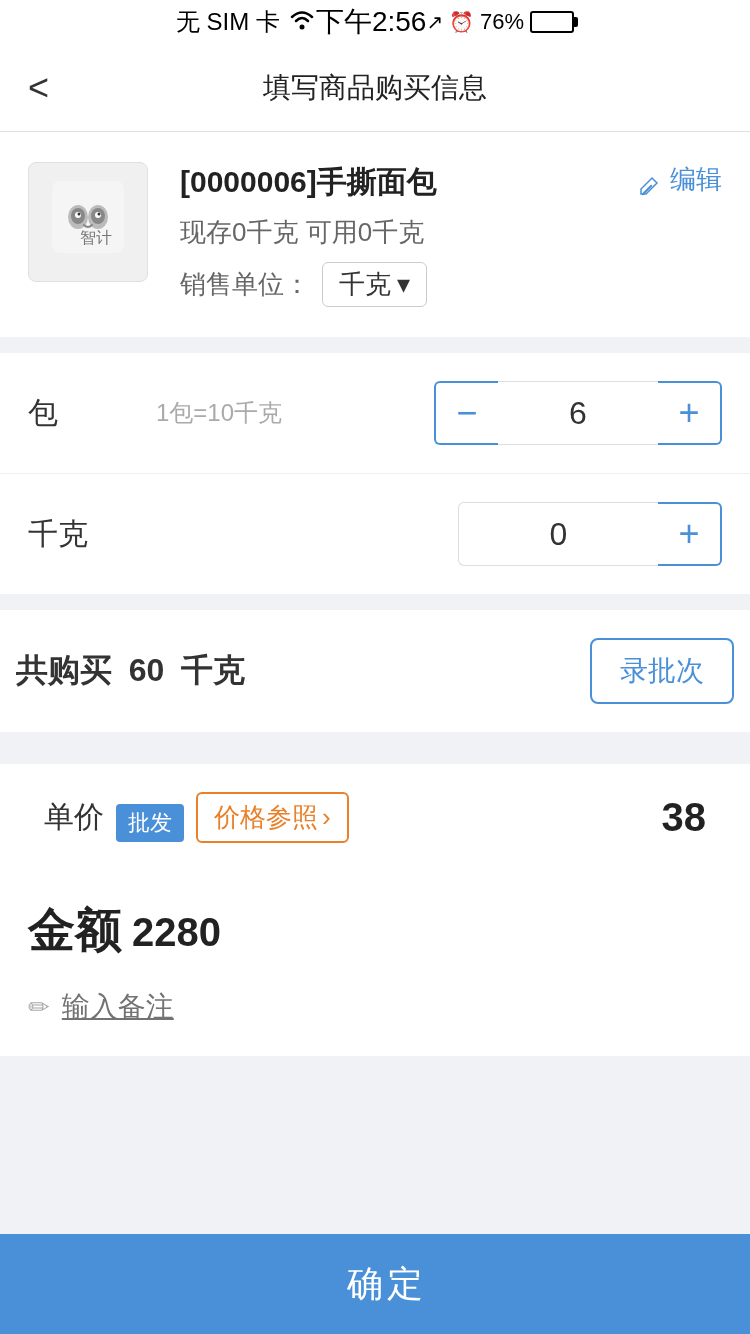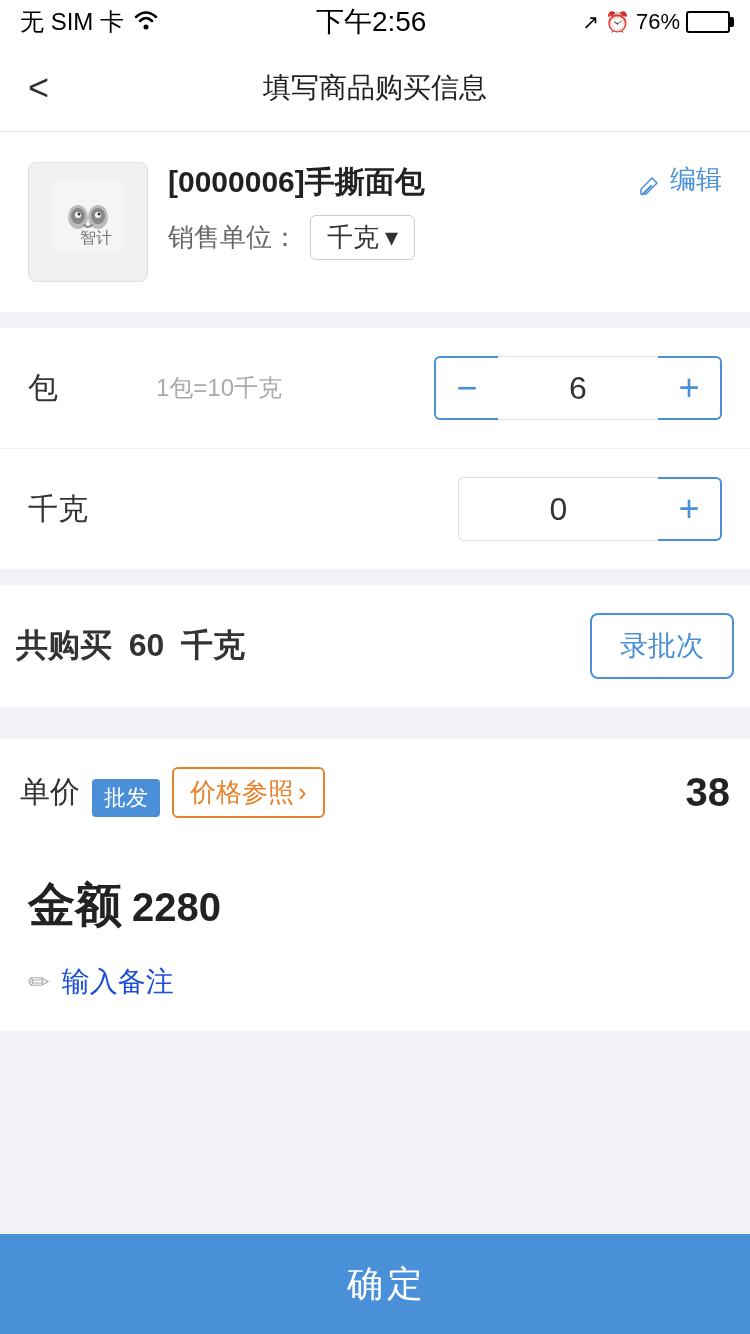--- a/index.html
+++ b/index.html
@@ -12,21 +12,21 @@
       font-size: 28px;
       color: #333;
     }
 
     
     .status-bar {
       height: 44px;
       background: #fff;
       display: flex;
       align-items: center;
-      justify-content: space-between;
+      justify-content: center;
       padding: 0 20px;
       font-size: 24px;
       color: #000;
     }
     .status-left { display: flex; align-items: center; gap: 8px; }
     .status-center { font-size: 28px; font-weight: 500; }
     .status-right { display: flex; align-items: center; gap: 6px; font-size: 22px; }
     .battery-icon {
       width: 44px; height: 22px; border: 2px solid #000; border-radius: 3px; position: relative; display: inline-block;
     }
@@ -78,21 +78,21 @@
       display: flex;
       align-items: center;
       justify-content: center;
       flex-shrink: 0;
       border: 1px solid #e0e0e0;
     }
     .owl-icon {
       font-size: 48px;
       color: #aaa;
     }
-    .product-info { flex: 1; }
+    .product-info { flex: 1; margin-left: 12px; }
     .product-name {
       font-size: 30px;
       font-weight: 600;
       color: #222;
       margin-bottom: 12px;
     }
     .product-stock {
       font-size: 26px;
       color: #666;
       margin-bottom: 12px;
@@ -223,21 +223,21 @@
       padding: 12px 28px;
       color: #4a90d9;
       font-size: 28px;
       background: #fff;
       cursor: pointer;
     }
 
     
     .price-section {
       background: #fff;
-      padding: 28px 20px;
+      padding: 28px 44px;
       margin-bottom: 0;
     }
     .price-row {
       display: flex;
       align-items: center;
       margin-bottom: 0;
     }
     .price-label {
       font-size: 30px;
       color: #333;
@@ -365,20 +365,21 @@
         <circle cx="46" cy="34" r="3" fill="#fff"></circle>
         <circle cx="27" cy="33" r="1.5" fill="#333"></circle>
         <circle cx="47" cy="33" r="1.5" fill="#333"></circle>
         <path d="M32 44 Q36 48 40 44" stroke="#888" stroke-width="2" fill="none" stroke-linecap="round"></path>
         <text x="28" y="62" font-size="16" fill="#777" font-family="sans-serif">智计</text>
       </svg>
     </span>
   </div>
   <div class="product-info">
     <div class="product-name">[0000006]手撕面包</div>
+    <div class="product-stock">现存0千克  可用0千克</div>
     <div class="product-unit-row">
       <span>销售单位：</span>
       <div class="unit-select">
         <span>千克</span>
         <span>▾</span>
       </div>
     </div>
   </div>
   <div class="edit-btn">
     <svg width="22" height="22" viewBox="0 0 22 22" style="margin-right:4px;">
@@ -432,19 +433,19 @@
     <span class="price-value">38</span>
   </div>
 </div>
 
 <div class="amount-row">
   <div class="amount-label">
     <span>金额</span>&nbsp;<span style="font-size:40px;font-weight:700;">2280</span>
   </div>
   <div class="note-row">
     <span style="font-size:26px;color:#aaa;">✏</span>
-    <span style="color:#1d4ed8;">输入备注</span>
+    <span style="color:#737373;text-decoration:underline;">输入备注</span>
   </div>
 </div>
 
 <div class="blank-area"></div>
 
 <div class="confirm-btn">确定</div>
 
 </body></html>

